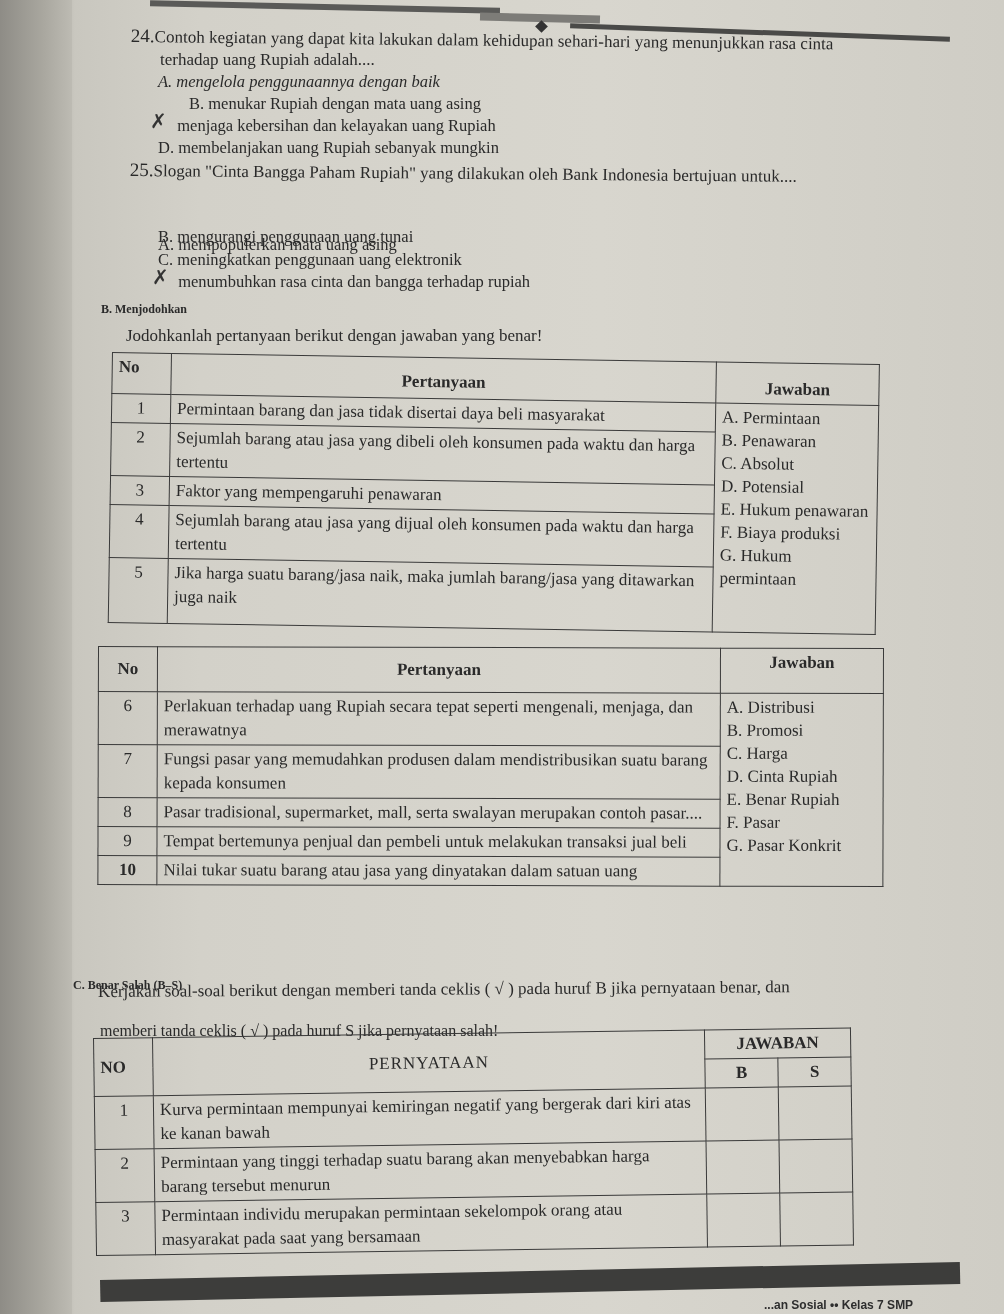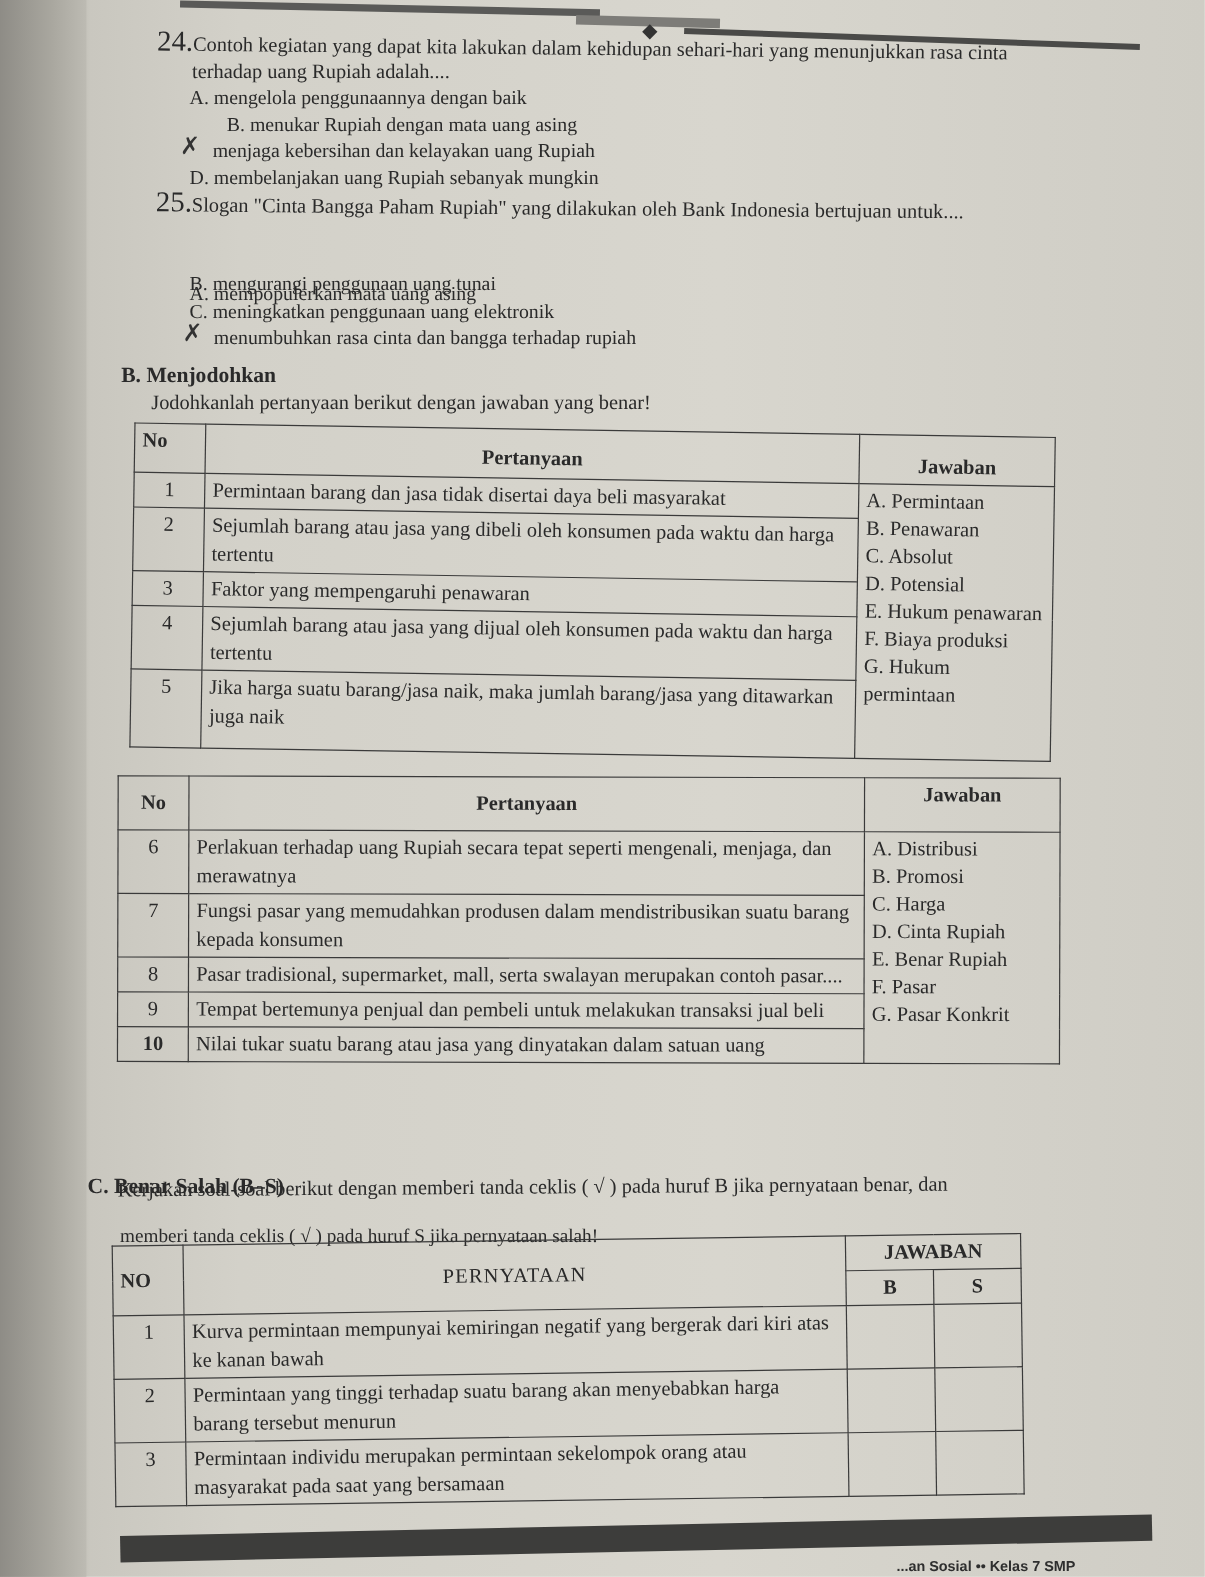--- a/index.html
+++ b/index.html
@@ -11,61 +11,61 @@
   }
   .spine { position: absolute; left: 0; top: 0; width: 72px; height: 1314px;
     background: linear-gradient(90deg, #8e8c86, #a9a79f 60%, #bdbbb3); }
   .header-deco { position: absolute; left: 150px; top: 0; width: 800px; height: 60px; }
   .header-deco .bar1 { position: absolute; left: 0; top: 4px; width: 350px; height: 6px; background: #5a5a58; transform: rotate(1.2deg); }
   .header-deco .bar2 { position: absolute; left: 330px; top: 14px; width: 120px; height: 8px; background: #7d7c78; transform: rotate(1.5deg); }
   .header-deco .bar3 { position: absolute; left: 420px; top: 30px; width: 380px; height: 5px; background: #4a4a48; transform: rotate(2deg); }
   .header-deco .diamond { position: absolute; left: 387px; top: 22px; width: 9px; height: 9px; background: #333; transform: rotate(45deg); }
 
   .q { position: absolute; font-size: 17px; line-height: 19px; white-space: nowrap; transform-origin: left top; }
-  .q .num { font-size: 24px; }
+  .q .num { font-size: 19px; }
   .opt { position: absolute; font-size: 16.5px; line-height: 19px; white-space: nowrap; }
   .xmark { position: absolute; font-family: "DejaVu Sans", sans-serif; font-size: 20px; color: #333; }
 
-  .section-title { position: absolute; font-weight: bold; font-size: 18px; white-space: nowrap; }
+  .section-title { position: absolute; font-weight: bold; font-size: 12px; white-space: nowrap; }
   .instr { position: absolute; font-size: 17px; white-space: nowrap; }
 
   table { position: absolute; border-collapse: collapse; font-size: 17px; line-height: 24px; }
   td, th { border: 1.6px solid #3a3a3a; vertical-align: top; padding: 2px 6px; }
   th { font-weight: bold; }
   .t1 { left: 112px; top: 352px; width: 768px; transform: rotate(0.9deg); transform-origin: left top; }
   .t2 { left: 98px; top: 646px; width: 786px; transform: rotate(0.15deg); transform-origin: left top; }
   .t3 { left: 93px; top: 1038px; width: 758px; transform: rotate(-0.8deg); transform-origin: left top; }
   .c-no { width: 46px; text-align: center; }
   .c-ans { width: 150px; }
   .ans-list div { line-height: 23px; }
   .bs { width: 60px; text-align: center; }
 
   .footer-band { position: absolute; left: 100px; top: 1280px; width: 860px; height: 22px;
     background: #3d3d3b; transform: rotate(-1.2deg); transform-origin: left top; }
-  .footer-text { position: absolute; left: 747px; top: 1298px; font-family: "Liberation Sans", sans-serif;
+  .footer-text { position: absolute; left: 764px; top: 1298px; font-family: "Liberation Sans", sans-serif;
     font-size: 12px; font-weight: bold; color: #2e2e2e; white-space: nowrap; }
 </style>
 </head>
 <body>
 
 <div class="spine"></div>
 
 <div class="header-deco">
   <div class="bar1"></div>
   <div class="bar2"></div>
   <div class="diamond"></div>
   <div class="bar3"></div>
 </div>
 
 <div class="q" style="left:131px; top:26px; transform: rotate(0.6deg);">
   <span class="num">24.</span><span>Contoh kegiatan yang dapat kita lakukan dalam kehidupan sehari-hari yang menunjukkan rasa cinta</span>
 </div>
 <div class="q" style="left:160px; top:50px;">terhadap uang Rupiah adalah....</div>
 
-<div class="opt" style="left:158px; top:72px;">
+<div class="opt" style="left:158px; top:72px;font-style:italic;">
   <span>A.</span> <span>mengelola penggunaannya dengan baik</span>
 </div>
 <div class="opt" style="left:158px; top:94px;margin-left:31px;">
   <span>B.</span> <span>menukar Rupiah dengan mata uang asing</span>
 </div>
 <div class="opt" style="left:158px; top:116px;">
   <span class="xmark" style="left:-8px; top:-4px;">✗</span>
   <span style="visibility:hidden">C.</span> <span>menjaga kebersihan dan kelayakan uang Rupiah</span>
 </div>
 <div class="opt" style="left:158px; top:138px;">

